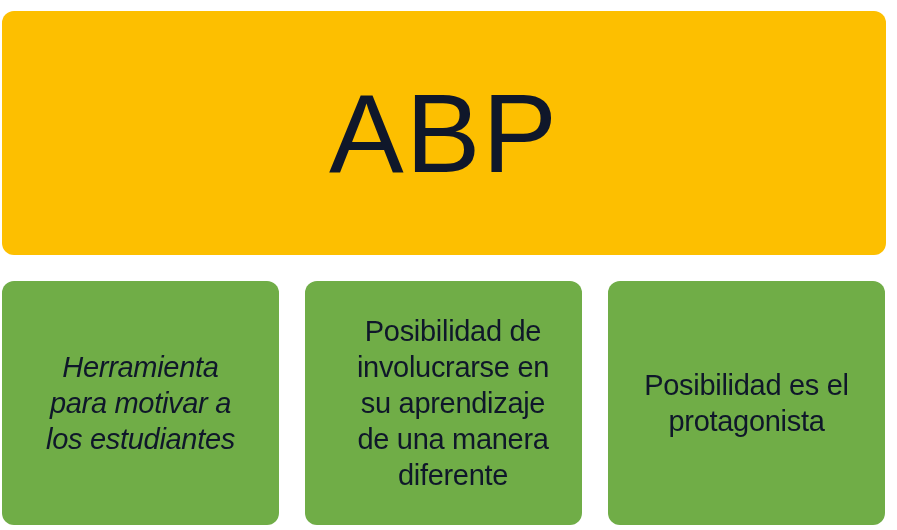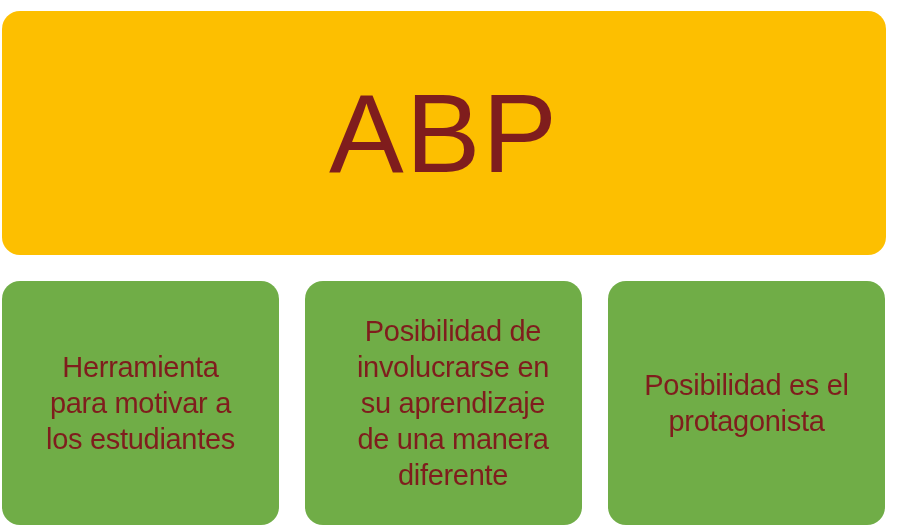--- a/index.html
+++ b/index.html
@@ -9,26 +9,26 @@
     }
     body {
       width: 897px;
       height: 530px;
       position: relative;
       overflow: hidden;
       font-family: "Liberation Sans", "DejaVu Sans", sans-serif;
     }
     .box {
       position: absolute;
-      border-radius: 18px;
+      border-radius: 12px;
       display: flex;
       align-items: center;
       justify-content: center;
       text-align: center;
-      color: #7f1d1d;
+      color: #0f172a;
       box-sizing: border-box;
     }
     .top-box {
       left: 2px;
       top: 11px;
       width: 884px;
       height: 244px;
       background: #FDBF00;
     }
     .top-title {
@@ -37,21 +37,21 @@
       letter-spacing: 2px;
       margin-top: 2px;
     }
     .child-box {
       top: 281px;
       width: 277px;
       height: 244px;
       background: #70AD47;
       padding: 0 10px;
     }
-    .child-box.c1 { left: 2px; }
+    .child-box.c1 { left: 2px; font-style: italic; }
     .child-box.c2 { left: 305px; padding-left: 29px; }
     .child-box.c3 { left: 608px; }
     .child-text {
       font-size: 29px;
       line-height: 36px;
       white-space: pre-line;
       letter-spacing: -0.3px;
     }
   </style>
 </head>

